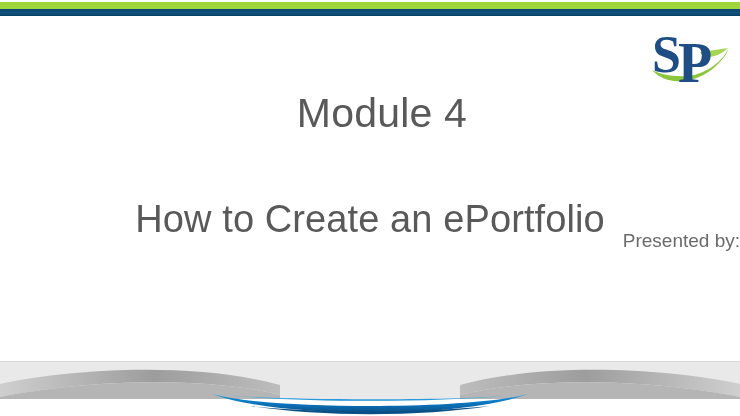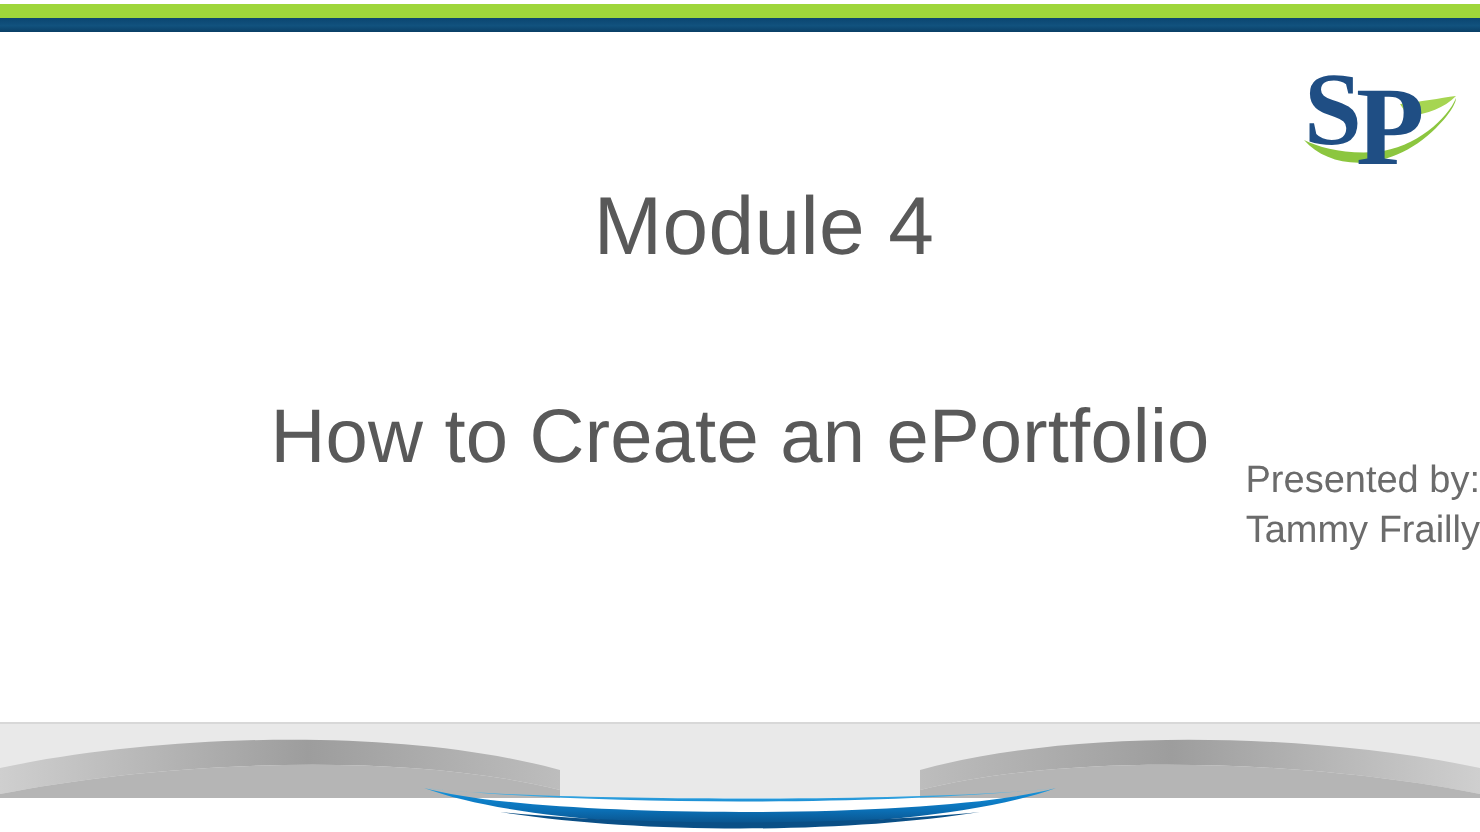--- a/index.html
+++ b/index.html
@@ -138,21 +138,20 @@
       <text x="30" y="56" font-family="'Liberation Serif', serif" font-size="56" font-weight="700" fill="#1f4e84">P</text>
     </svg>
   </div>
 
   <div class="title-main">Module 4</div>
 
   <div class="title-sub">How to Create an ePortfolio</div>
 
   <div class="presenter">
     <div class="line">Presented by:</div>
-    <div class="line">Tammy Frailly</div>
   </div>
 
   <div class="footer">
     <div class="footer-band"></div>
     <div class="edge-line"></div>
 
     <svg width="740" height="55" viewBox="0 0 740 55" xmlns="http://www.w3.org/2000/svg">
       <defs>
         <linearGradient id="grayGradL" x1="0" y1="0" x2="1" y2="0">
           <stop offset="0%" stop-color="#cfcfcf"></stop>

